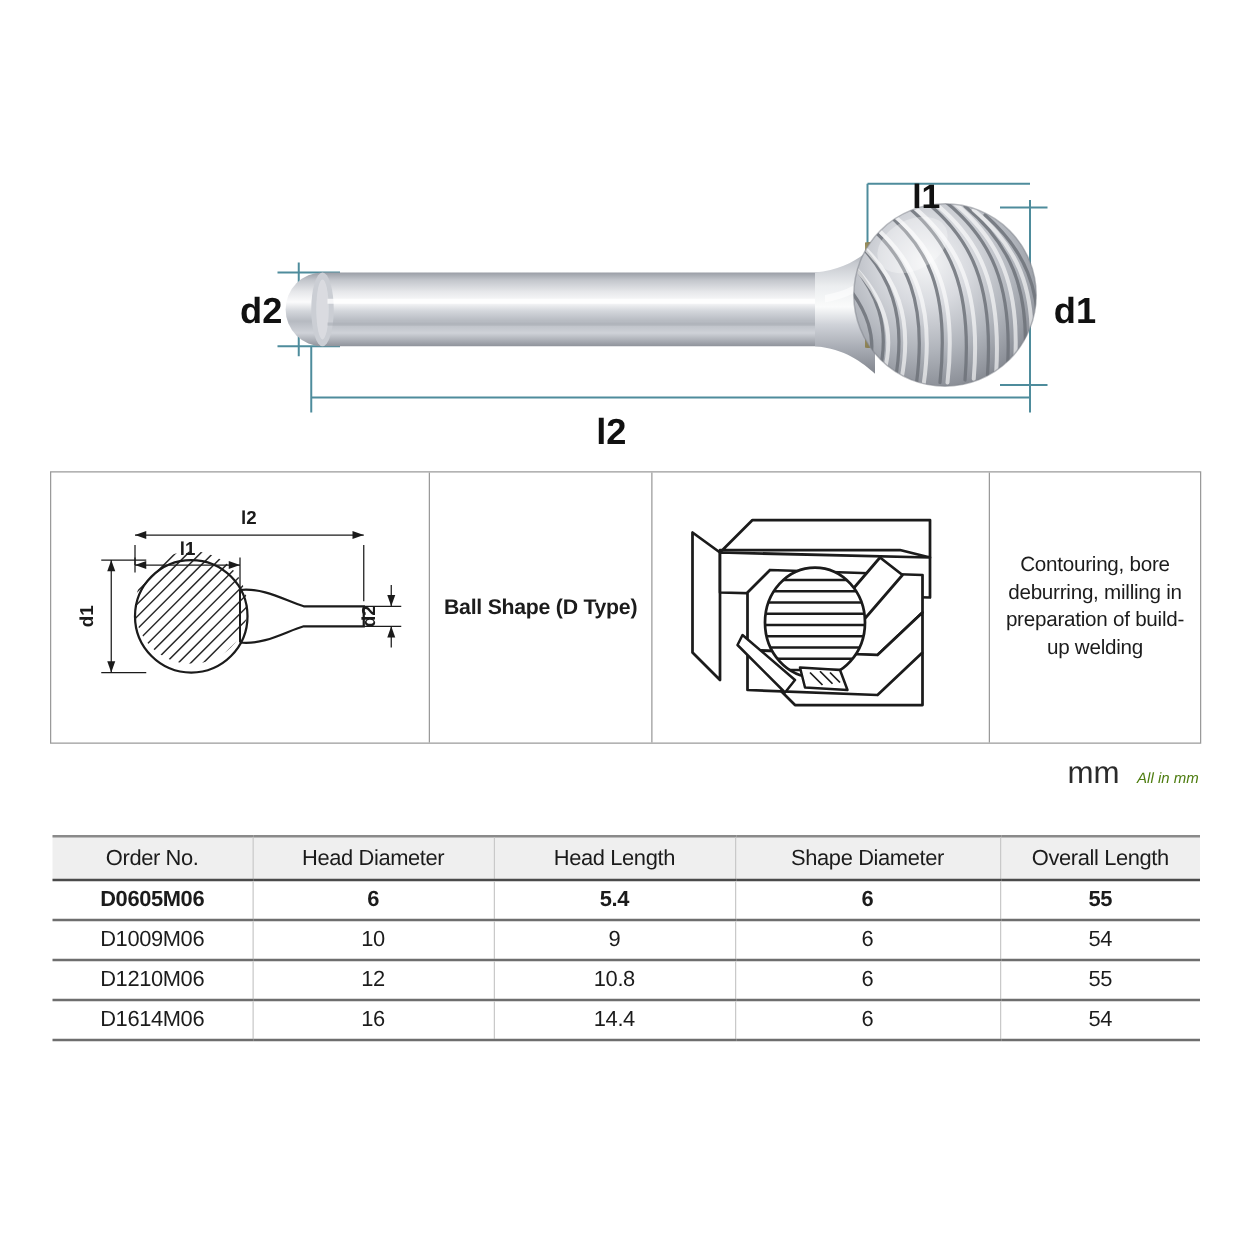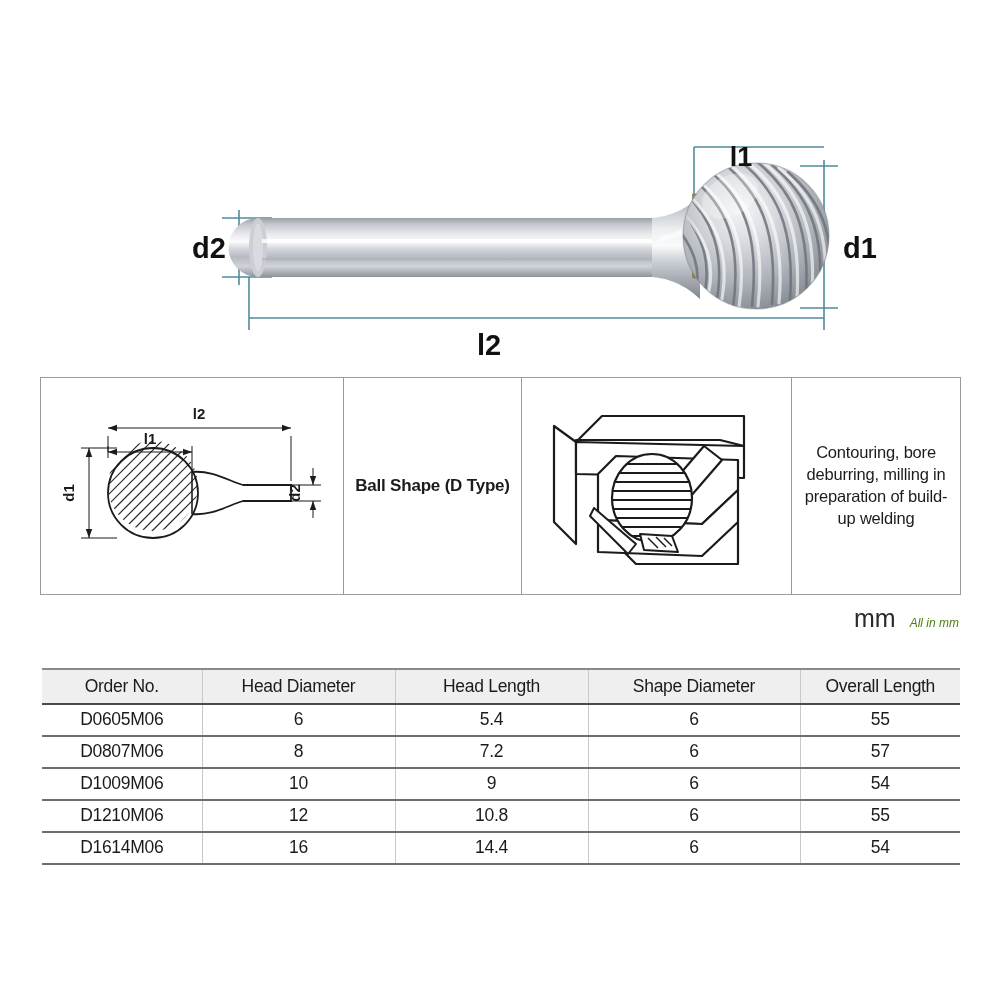--- a/index.html
+++ b/index.html
@@ -122,21 +122,21 @@
     white-space: nowrap;
   }
   table.spec th:first-child,
   table.spec td:first-child { border-left: none; }
   table.spec thead th {
     background: #efefef;
     border-top: 2px solid #8a8a8a;
     padding-top: 6px;
     padding-bottom: 6px;
   }
-  table.spec tbody tr:first-child td { border-top: 2px solid #4a4a4a; }
+  table.spec tbody tr:first-child td { border-top: 2px solid #4a4a4a; font-weight: bold; }
   table.spec tbody tr:last-child td { border-bottom: 2px solid #6e6e6e; }
 
   col.c-order  { width: 160px; }
   col.c-head-d { width: 193px; }
   col.c-head-l { width: 193px; }
   col.c-shank  { width: 212px; }
   col.c-overall{ width: 160px; }
 </style>
 </head>
 <body>
@@ -427,27 +427,20 @@
     </thead>
     <tbody>
       <tr>
         <td>D0605M06</td>
         <td>6</td>
         <td>5.4</td>
         <td>6</td>
         <td>55</td>
       </tr>
       <tr>
-        <td>D0807M06</td>
-        <td>8</td>
-        <td>7.2</td>
-        <td>6</td>
-        <td>57</td>
-      </tr>
-      <tr>
         <td>D1009M06</td>
         <td>10</td>
         <td>9</td>
         <td>6</td>
         <td>54</td>
       </tr>
       <tr>
         <td>D1210M06</td>
         <td>12</td>
         <td>10.8</td>

